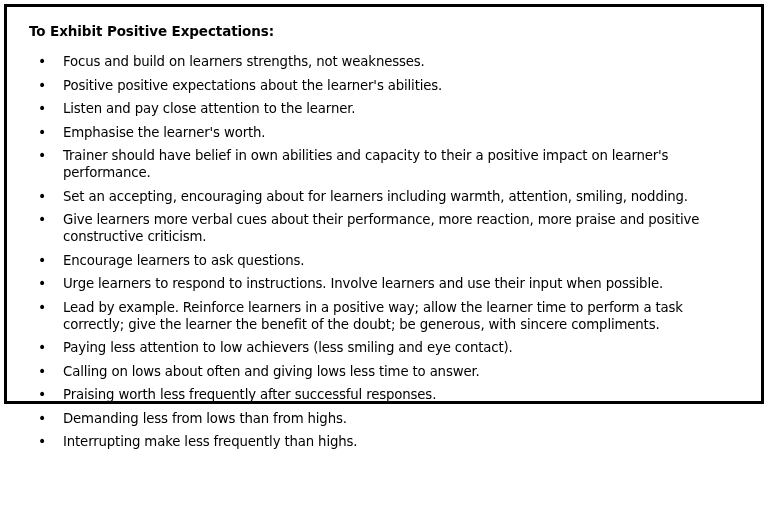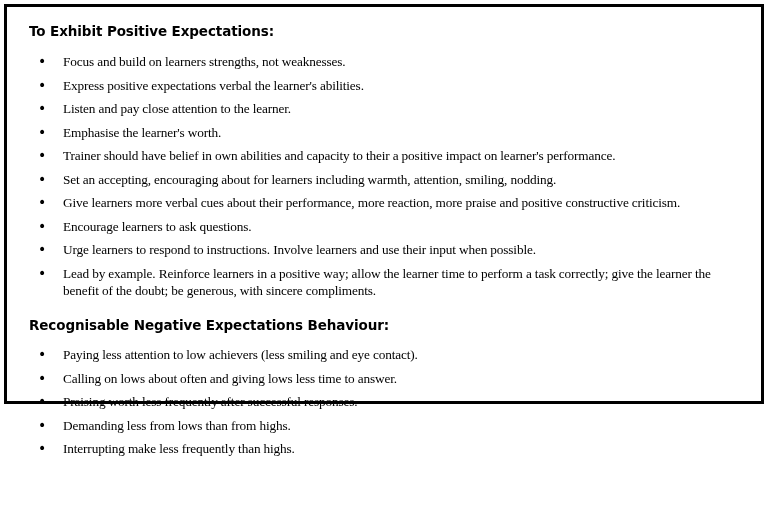--- a/index.html
+++ b/index.html
@@ -55,42 +55,41 @@
   }
   ul.bullets li .bullet-dot {
     position: absolute;
     left: 9px;
     top: 0;
     font-size: 14px;
     line-height: 1.28;
   }
   ul.bullets li .bullet-text {
     display: block;
-    font-family: Liberation Serif, serif;
   }
   .list-second li {
     margin-bottom: 6px;
   }
 </style>
 </head>
 <body>
 
 <div class="page">
   <div class="frame">
 
     <h2 class="section-heading">To Exhibit Positive Expectations:</h2>
 
     <ul class="bullets list-first">
       <li>
         <span class="bullet-dot">•</span>
         <span class="bullet-text">Focus and build on learners strengths, not weaknesses.</span>
       </li>
       <li>
         <span class="bullet-dot">•</span>
-        <span class="bullet-text">Express positive expectations verbal the learner's abilities.</span>
+        <span class="bullet-text">Positive positive expectations about the learner's abilities.</span>
       </li>
       <li>
         <span class="bullet-dot">•</span>
         <span class="bullet-text">Listen and pay close attention to the learner.</span>
       </li>
       <li>
         <span class="bullet-dot">•</span>
         <span class="bullet-text">Emphasise the learner's worth.</span>
       </li>
       <li>
@@ -112,21 +111,20 @@
       <li>
         <span class="bullet-dot">•</span>
         <span class="bullet-text">Urge learners to respond to instructions. Involve learners and use their input when possible.</span>
       </li>
       <li>
         <span class="bullet-dot">•</span>
         <span class="bullet-text">Lead by example. Reinforce learners in a positive way; allow the learner time to perform a task correctly; give the learner the benefit of the doubt; be generous, with sincere compliments.</span>
       </li>
     </ul>
 
-    <h2 class="section-heading second">Recognisable Negative Expectations Behaviour:</h2>
 
     <ul class="bullets list-second">
       <li>
         <span class="bullet-dot">•</span>
         <span class="bullet-text">Paying less attention to low achievers (less smiling and eye contact).</span>
       </li>
       <li>
         <span class="bullet-dot">•</span>
         <span class="bullet-text">Calling on lows about often and giving lows less time to answer.</span>
       </li>

